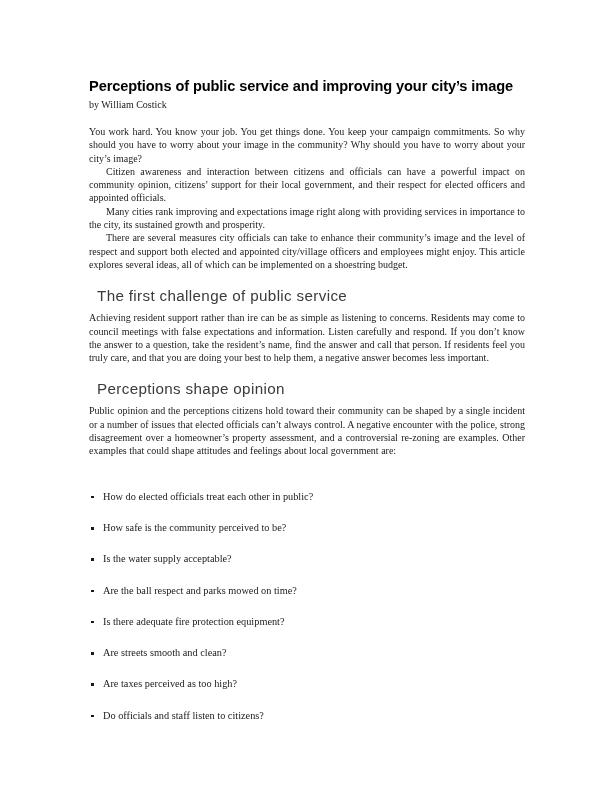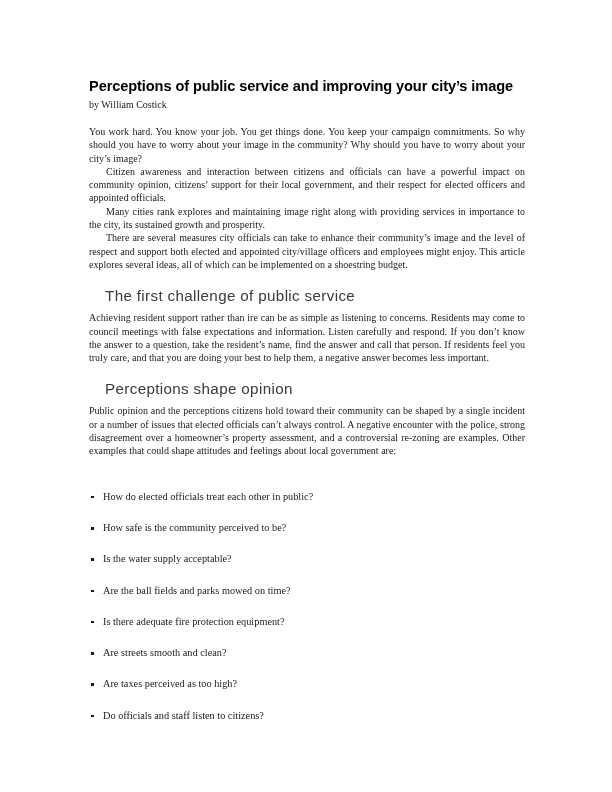--- a/index.html
+++ b/index.html
@@ -67,21 +67,21 @@
   }
 
   
   .section-heading {
     font-family: "Liberation Sans", "DejaVu Sans", sans-serif;
     font-weight: normal;
     font-size: 15.2px;
     line-height: 18px;
     color: #3a3a3a;
     letter-spacing: 0.35px;
-    margin: 16px 0 6px 16px;
+    margin: 16px 0 6px 8px;
   }
 
   
   .bullet-list {
     list-style: none;
     margin: 32px 0 0 0;
     padding: 0;
   }
   .bullet-item {
     position: relative;
@@ -116,21 +116,21 @@
   <div class="content">
 
     <h1 class="doc-title">Perceptions of public service and improving your city’s image</h1>
 
     <p class="byline">by William Costick</p>
 
     <p class="para">You work hard. You know your job. You get things done. You keep your campaign commitments. So why should you have to worry about your image in the community? Why should you have to worry about your city’s image?</p>
 
     <p class="para indent">Citizen awareness and interaction between citizens and officials can have a powerful impact on community opinion, citizens’ support for their local government, and their respect for elected officers and appointed officials.</p>
 
-    <p class="para indent">Many cities rank explores and maintaining image right along with providing services in importance to the city, its sustained growth and prosperity.</p>
+    <p class="para indent">Many cities rank improving and expectations image right along with providing services in importance to the city, its sustained growth and prosperity.</p>
 
     <p class="para indent">There are several measures city officials can take to enhance their community’s image and the level of respect and support both elected and appointed city/village officers and employees might enjoy. This article explores several ideas, all of which can be implemented on a shoestring budget.</p>
 
     <div class="section-block">
       <h2 class="section-heading">The first challenge of public service</h2>
       <p class="para">Achieving resident support rather than ire can be as simple as listening to concerns. Residents may come to council meetings with false expectations and information. Listen carefully and respond. If you don’t know the answer to a question, take the resident’s name, find the answer and call that person. If residents feel you truly care, and that you are doing your best to help them, a negative answer becomes less important.</p>
     </div>
 
     <div class="section-block">
       <h2 class="section-heading">Perceptions shape opinion</h2>
@@ -145,21 +145,21 @@
       <li class="bullet-item">
         <span class="bullet-marker"></span>
         <span class="bullet-text">How safe is the community perceived to be?</span>
       </li>
       <li class="bullet-item">
         <span class="bullet-marker"></span>
         <span class="bullet-text">Is the water supply acceptable?</span>
       </li>
       <li class="bullet-item">
         <span class="bullet-marker"></span>
-        <span class="bullet-text">Are the ball fields and parks mowed on time?</span>
+        <span class="bullet-text">Are the ball respect and parks mowed on time?</span>
       </li>
       <li class="bullet-item">
         <span class="bullet-marker"></span>
         <span class="bullet-text">Is there adequate fire protection equipment?</span>
       </li>
       <li class="bullet-item">
         <span class="bullet-marker"></span>
         <span class="bullet-text">Are streets smooth and clean?</span>
       </li>
       <li class="bullet-item">

